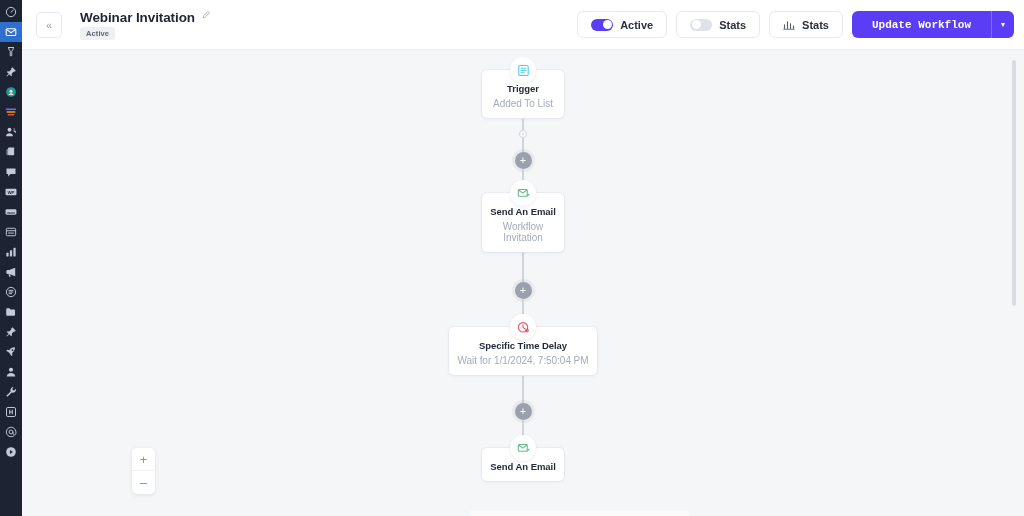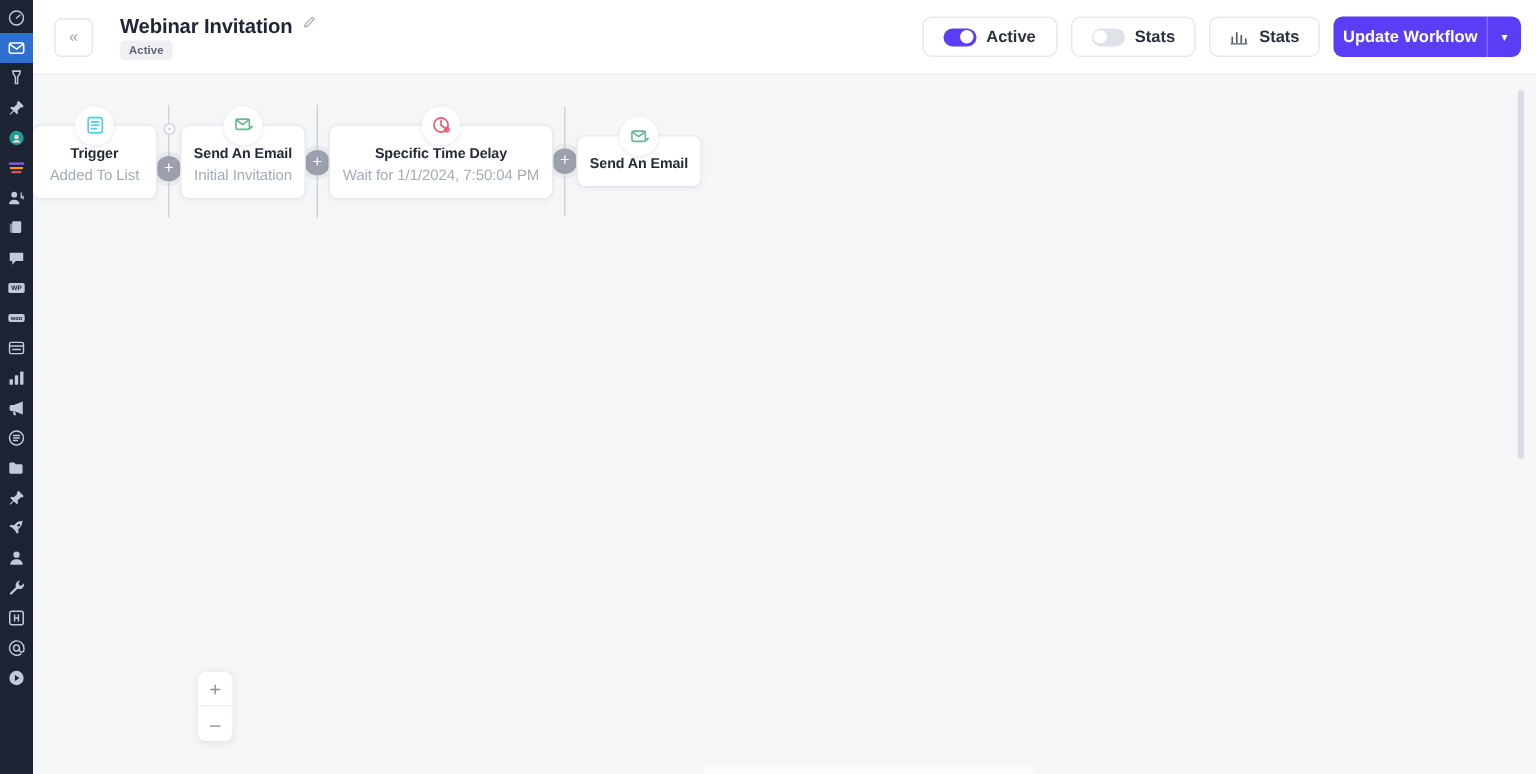--- a/index.html
+++ b/index.html
@@ -90,38 +90,38 @@
   .toggle.on .knob { left: 11.5px; }
   .toggle.off .knob { left: 1.5px; }
   .report-icon { display:flex; align-items:center; color:#6b7policy; }
   .report-icon svg { width: 12px; height: 11px; }
 
   .primary-btn {
     height: 27px; border-radius: 6px; background: #5b3df5;
     display: flex; align-items: stretch; overflow: hidden;
   }
   .primary-btn .label {
-    display: flex; align-items: center; padding: 0 6px;
-    color: #fff; font-size: 11px; font-weight: bold;
+    display: flex; align-items: center; padding: 0 20px;
+    color: #fff; font-size: 11px; font-weight: bold; font-family: Liberation Mono, monospace;
   }
   .primary-btn .sep { width: 1px; background: rgba(255,255,255,0.25); }
   .primary-btn .caret {
     display: flex; align-items: center; justify-content: center;
     width: 22px; color: #fff; font-size: 8px;
   }
 
   
   .canvas {
     flex: 1 1 auto; position: relative;
     background: #f5f6f8;
     overflow: hidden;
   }
   .flow {
     position: absolute; left: 0; right: 0; top: 0;
-    display: flex; flex-direction: row; align-items: center;
+    display: flex; flex-direction: column; align-items: center;
   }
 
   .node {
     width: 82px;
     background: #ffffff;
     border-radius: 5px;
     box-shadow: 0 1px 4px rgba(30,40,70,0.06), 0 0 0 1px rgba(235,238,243,0.9);
     padding: 13px 6px 9px;
     text-align: center;
     position: relative;
@@ -486,21 +486,21 @@
           </div>
           <div class="node">
             <div class="node-icon">
               <svg viewBox="0 0 16 16" fill="none" stroke="#6ab98d" stroke-width="1.35" stroke-linecap="round" stroke-linejoin="round">
                 <rect x="1.6" y="3" width="11" height="8.4" rx="1.3"></rect>
                 <path d="M2 3.7l5.1 3.8L12.2 3.7"></path>
                 <path d="M12.2 10.4l2.5-2.5 1.1 1.1-2.5 2.5-1.4.3z" fill="#6ab98d" stroke="none"></path>
               </svg>
             </div>
             <div class="node-title">Send An Email</div>
-            <div class="node-sub">Initial Invitation</div>
+            <div class="node-sub">Workflow Invitation</div>
           </div>
           <div class="connector">
             <div class="line" style="height: 30px;"></div>
             <div class="plus-btn">+</div>
             <div class="line" style="height: 28px;"></div>
           </div>
           <div class="node wide">
             <div class="node-icon">
               <svg viewBox="0 0 16 16" fill="none" stroke="#e8576b" stroke-width="1.35" stroke-linecap="round">
                 <circle cx="7.4" cy="7.8" r="5.8"></circle>

